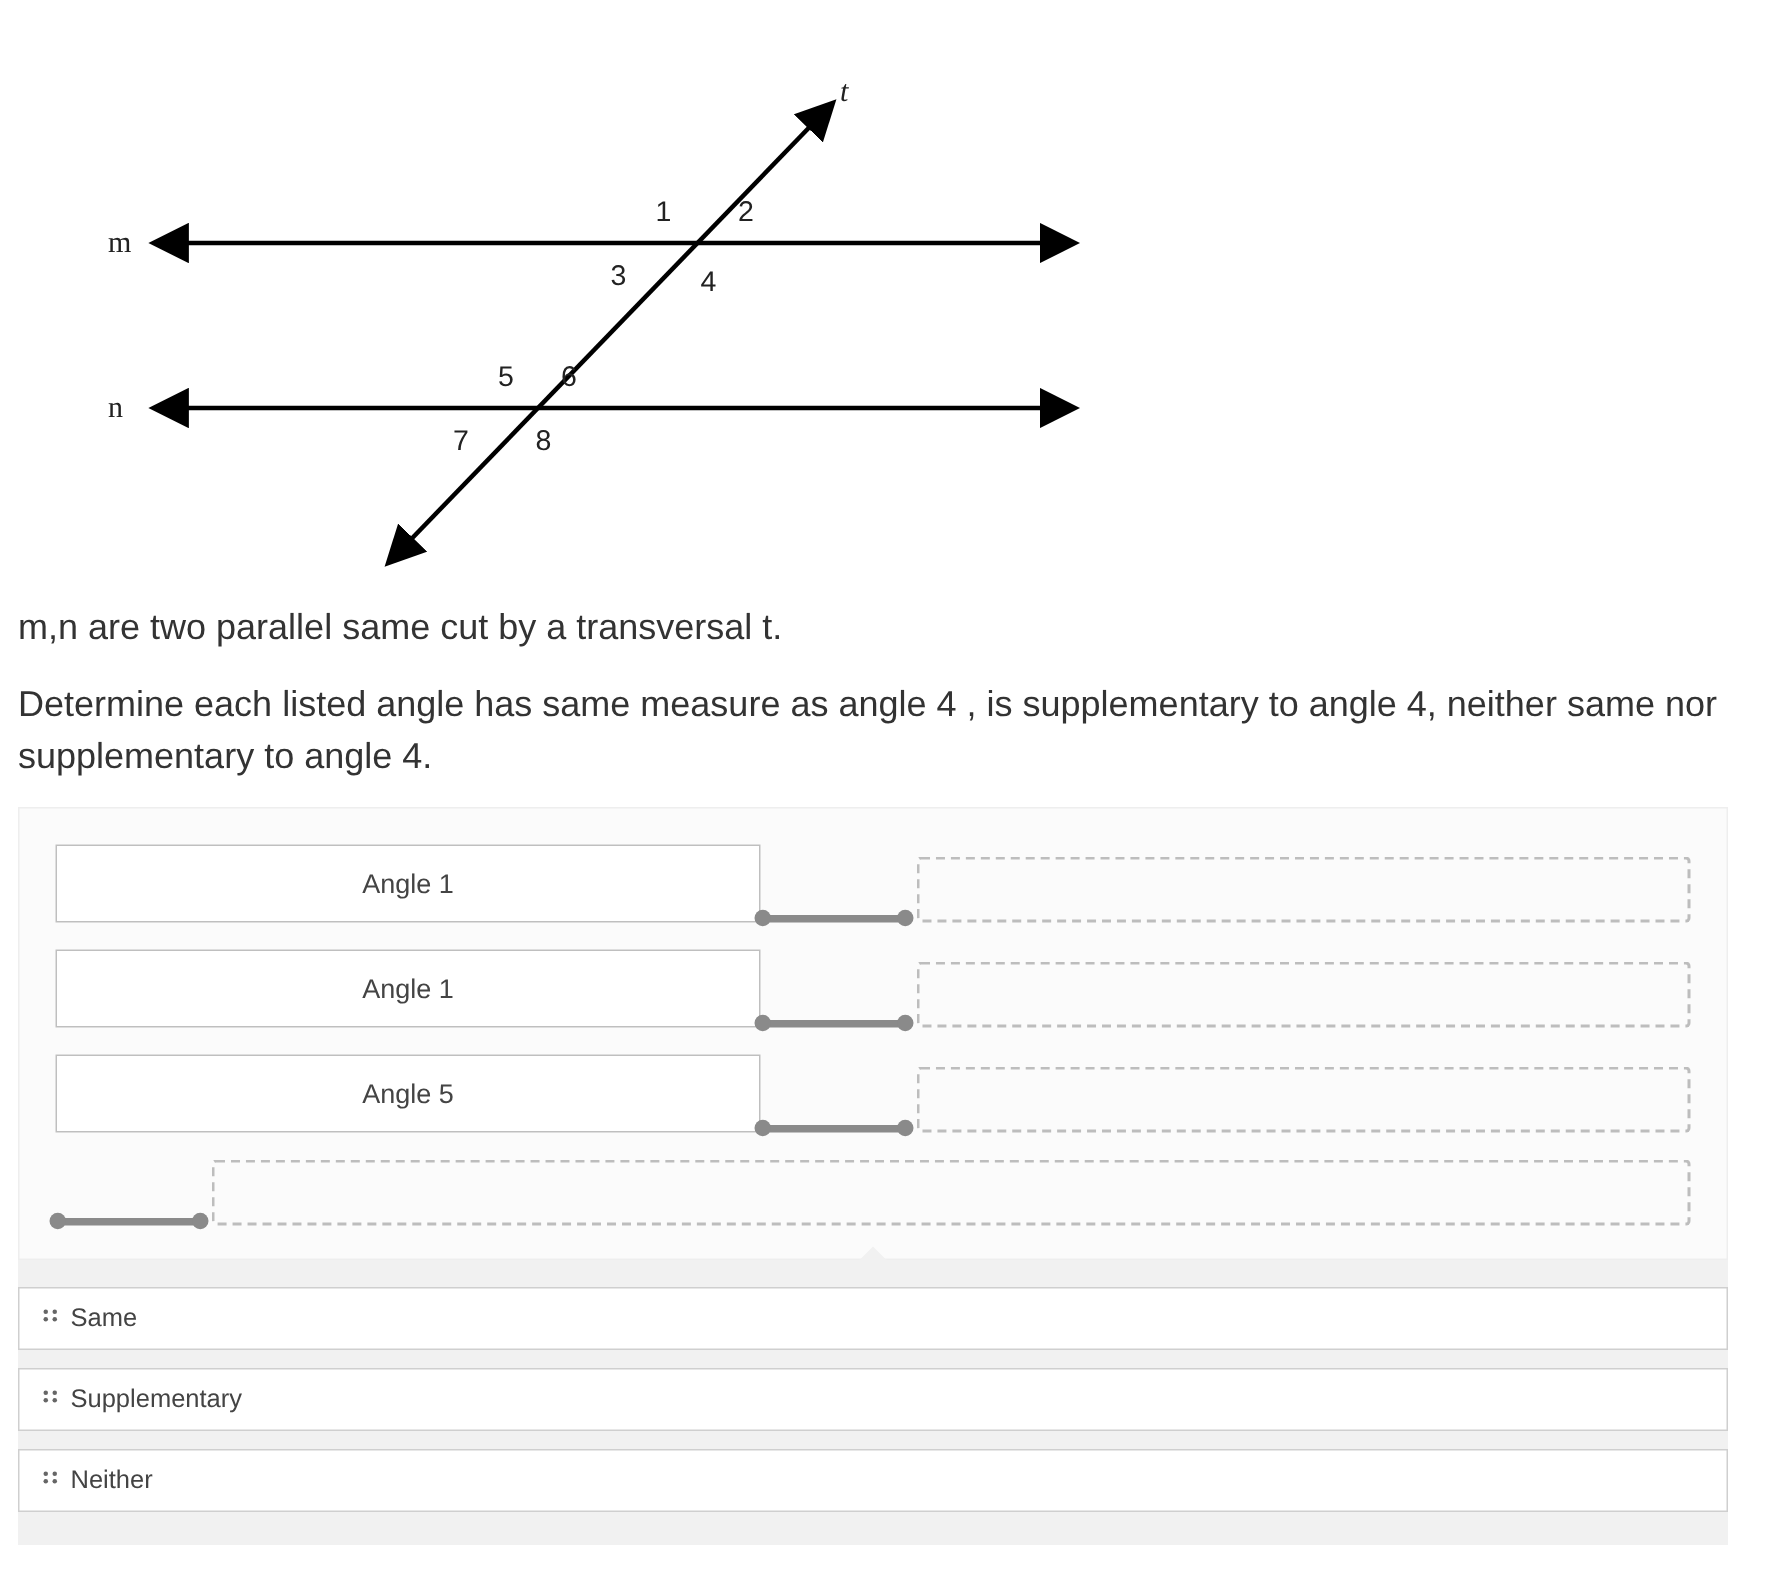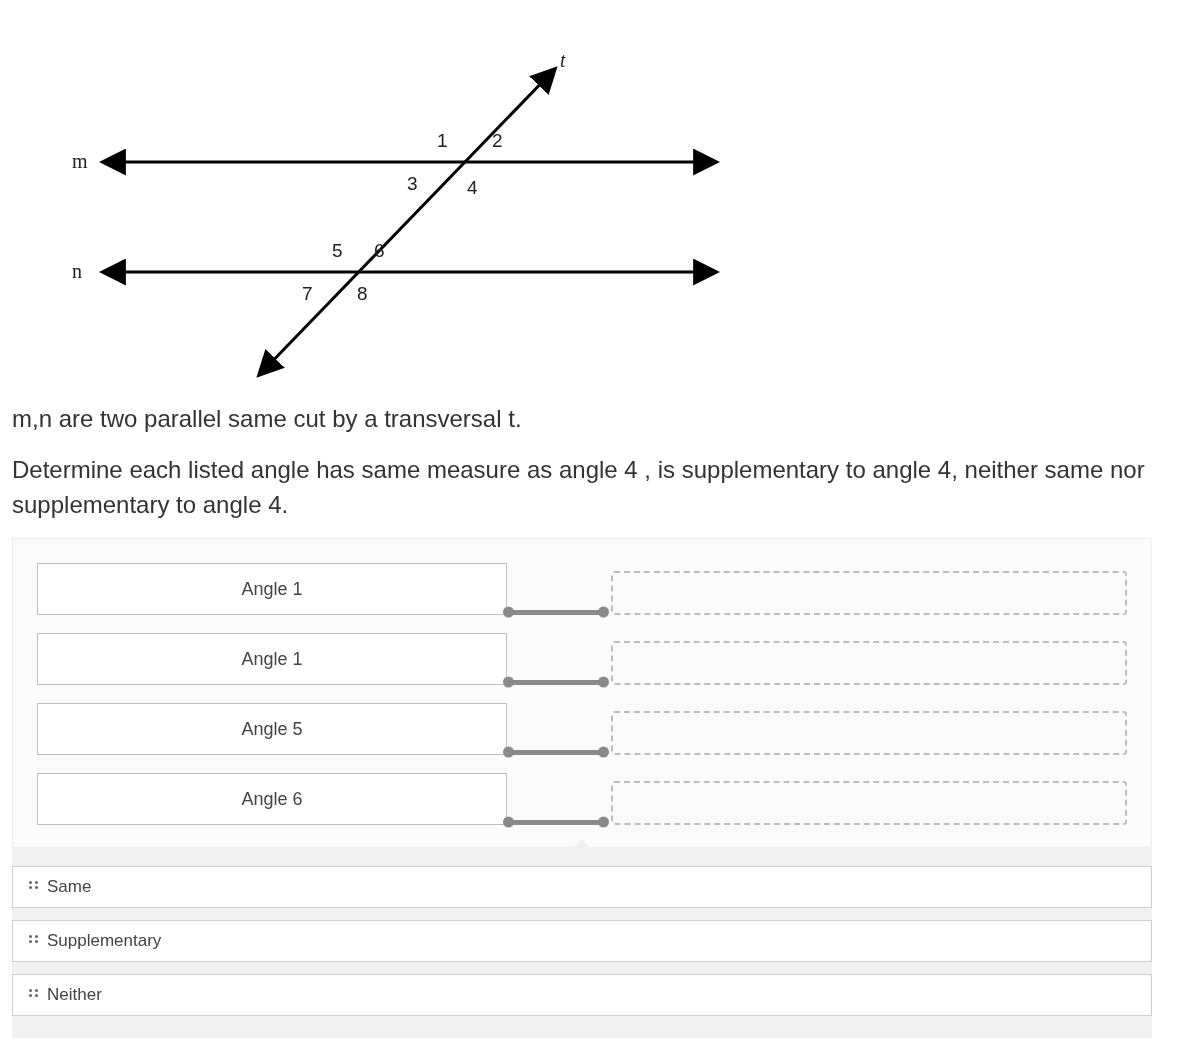--- a/index.html
+++ b/index.html
@@ -208,23 +208,20 @@
     </div>
     <div class="connector">
       <span class="connector-dot left"></span>
       <span class="connector-line"></span>
       <span class="connector-dot right"></span>
     </div>
     <div class="drop-zone"></div>
   </div>
 
   <div class="match-row">
-    <div class="angle-box">
-      <span>Angle 6</span>
-    </div>
     <div class="connector">
       <span class="connector-dot left"></span>
       <span class="connector-line"></span>
       <span class="connector-dot right"></span>
     </div>
     <div class="drop-zone"></div>
   </div>
 
 </div>
 

